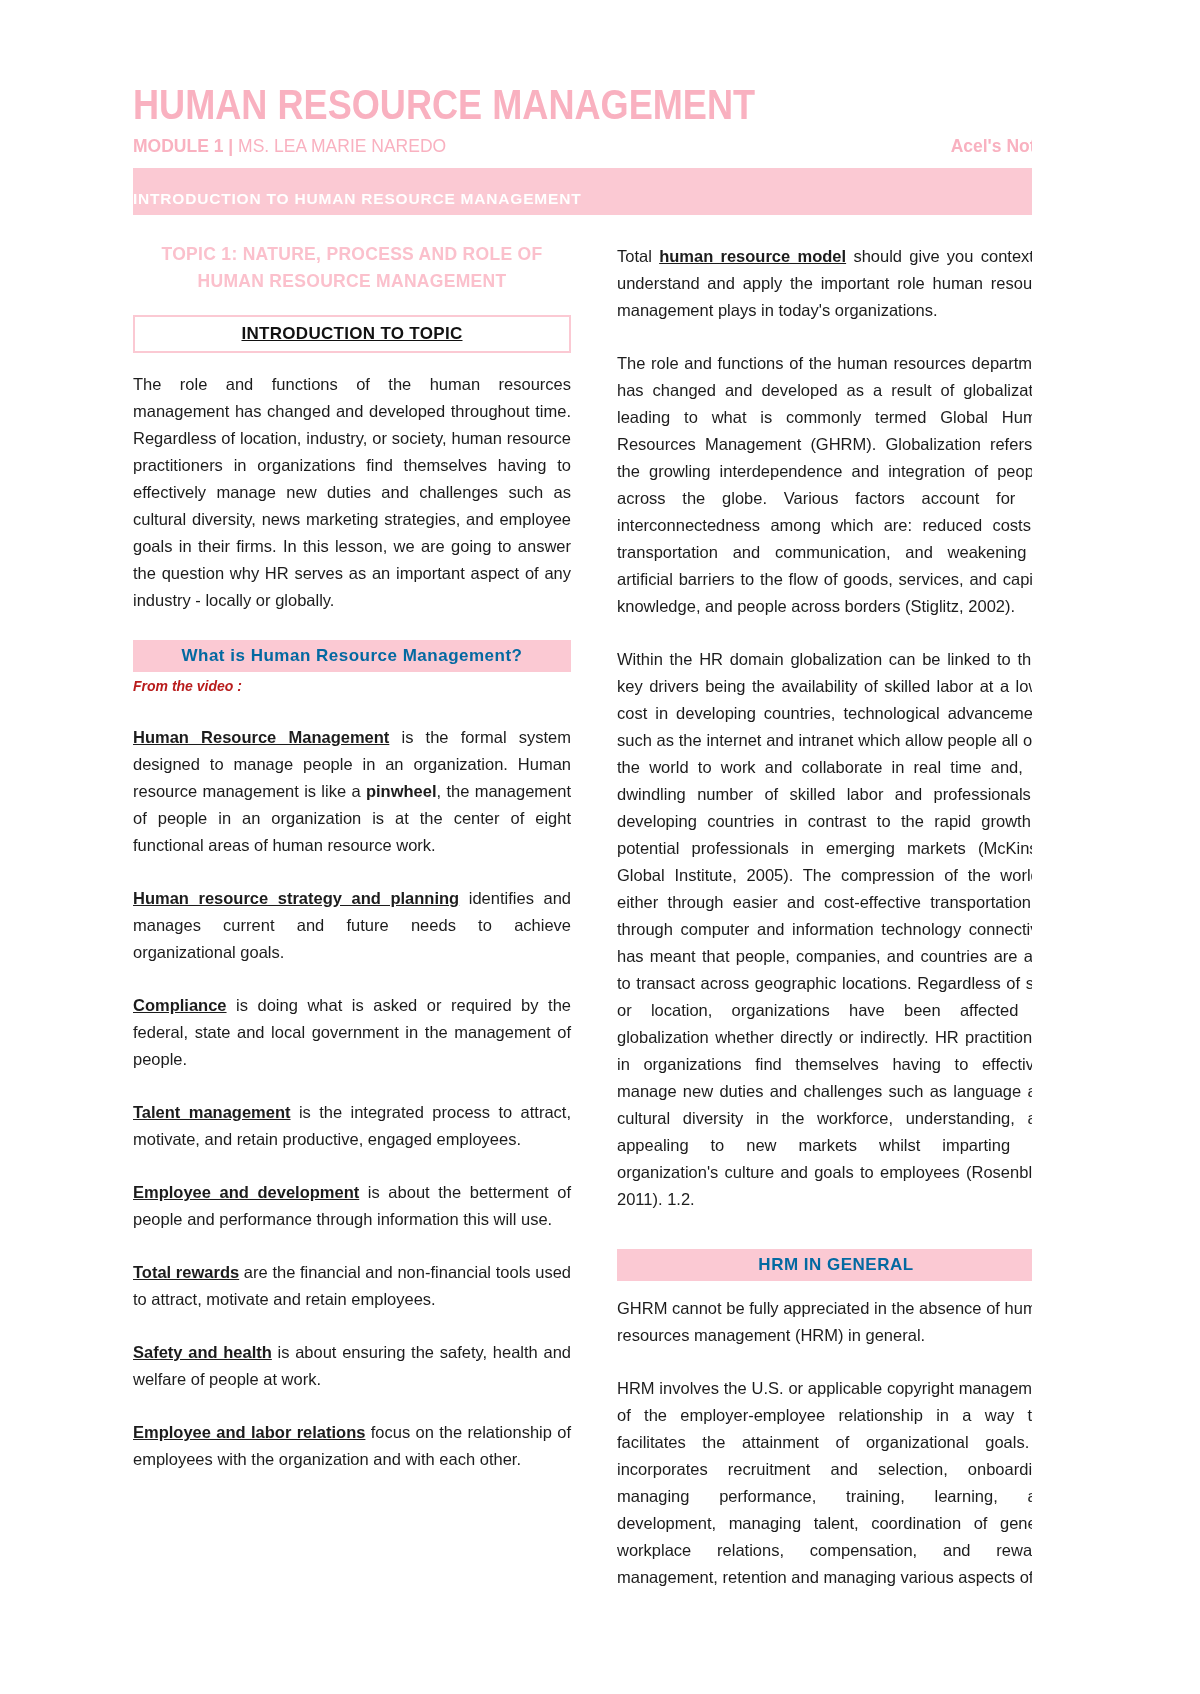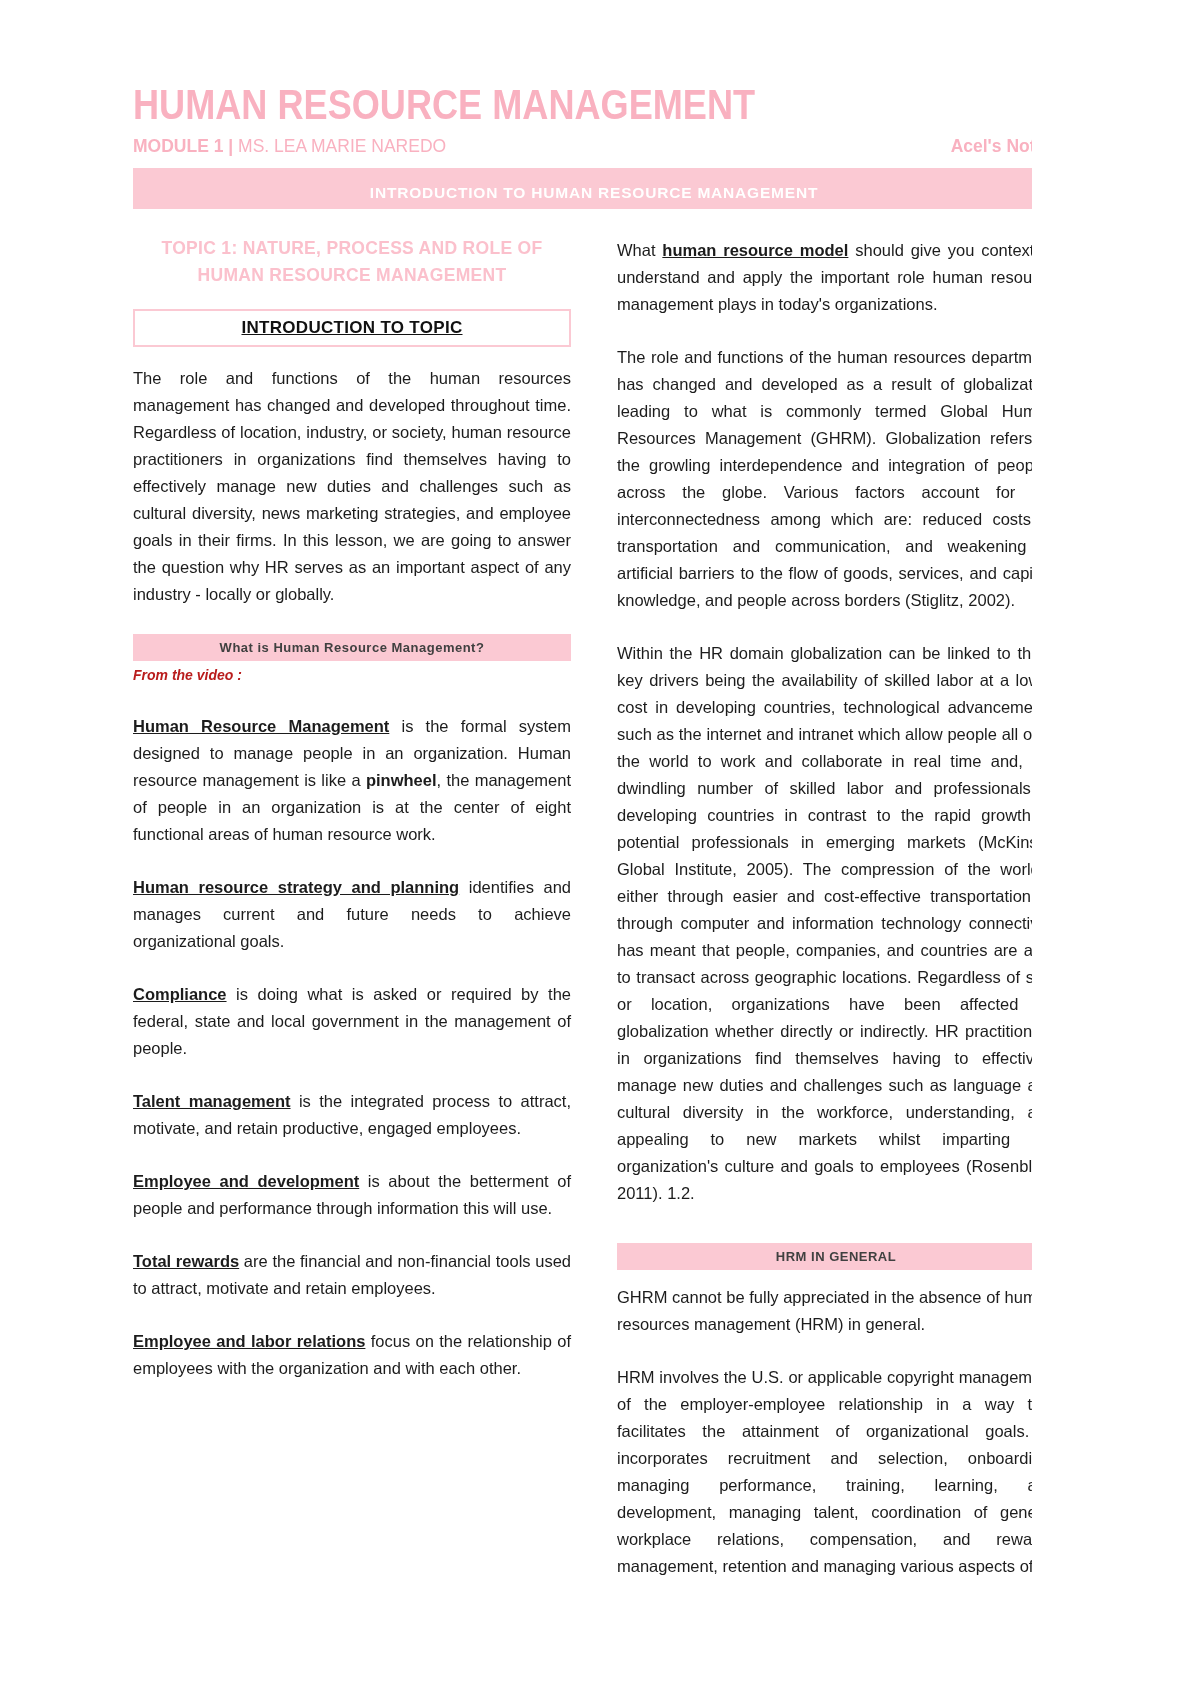--- a/index.html
+++ b/index.html
@@ -22,22 +22,22 @@
   }
   .module-row {
     display:flex; justify-content:space-between; align-items:baseline;
     margin-top:9px; font-size:17.5px; color:#f9b1c0;gap:36px;
   }
   .module-left .bold-part { font-weight:bold; }
   .module-left .light-part { font-weight:normal; }
   .notes-label { font-weight:bold;text-align:center; }
   .intro-banner {
     margin-top:11px; background:#fbc9d3; color:#ffffff;
-    font-weight:bold; text-align:center; font-size:15.5px;
-    letter-spacing:0.8px; padding:16px 0 7px 0;
+    font-weight:bold; text-align:left; font-size:15.5px;
+    letter-spacing:0.8px; padding:22px 0 7px 0;
   }
 
   
   .columns { display:flex; gap:46px; margin-top:26px; }
   .col { flex:1; min-width:0; }
 
   .topic-title {
     color:#fbc0cc; font-weight:bold; text-align:center;
     font-size:17.5px; line-height:27px; letter-spacing:0.3px;
     margin:0 0 20px 0;
@@ -50,22 +50,22 @@
   .intro-box span { text-decoration:underline; letter-spacing:0.3px; }
 
   .para {
     font-size:16.5px; line-height:27px; text-align:justify;
     margin:0 0 26px 0; color:#1c1c1c;
   }
   .lead { font-weight:bold; text-decoration:underline; }
   .inline-bold { font-weight:bold; }
 
   .pink-banner {
-    background:#fbc9d3; color:#404040; font-weight:bold;
-    text-align:center; font-size:13px; letter-spacing:0.5px;
+    background:#fbc9d3; color:#0369a1; font-weight:bold;
+    text-align:center; font-size:17px; letter-spacing:0.5px;
     padding:6px 0; margin:36px 0 6px 0;
   }
   .pink-banner.first { margin-top:10px; }
   .from-video {
     font-weight:bold; font-style:italic; font-size:14px;
     margin:4px 0 30px 0; color:#b91c1c;
   }
   .spacer-top { margin-top:2px; }
 </style>
 </head>
@@ -110,27 +110,30 @@
         <p class="para">
           <span class="lead">Talent management</span><span> is the integrated process to attract, motivate, and retain productive, engaged employees.</span>
         </p>
         <p class="para">
           <span class="lead">Employee and development</span><span> is about the betterment of people and performance through information this will use.</span>
         </p>
         <p class="para">
           <span class="lead">Total rewards</span><span> are the financial and non-financial tools used to attract, motivate and retain employees.</span>
         </p>
         <p class="para">
+          <span class="lead">Safety and health</span><span> is about ensuring the safety, health and welfare of people at work.</span>
+        </p>
+        <p class="para">
           <span class="lead">Employee and labor relations</span><span> focus on the relationship of employees with the organization and with each other.</span>
         </p>
       </div>
 
       <div class="col spacer-top">
         <p class="para">
-          <span>What </span><span class="lead">human resource model</span><span> should give you context to understand and apply the important role human resource management plays in today's organizations.</span>
+          <span>Total </span><span class="lead">human resource model</span><span> should give you context to understand and apply the important role human resource management plays in today's organizations.</span>
         </p>
 
         <p class="para">The role and functions of the human resources department has changed and developed as a result of globalization leading to what is commonly termed Global Human Resources Management (GHRM). Globalization refers to the growling interdependence and integration of peoples across the globe. Various factors account for the interconnectedness among which are: reduced costs of transportation and communication, and weakening of artificial barriers to the flow of goods, services, and capital, knowledge, and people across borders (Stiglitz, 2002).</p>
 
         <p class="para">Within the HR domain globalization can be linked to three key drivers being the availability of skilled labor at a lower cost in developing countries, technological advancements such as the internet and intranet which allow people all over the world to work and collaborate in real time and, the dwindling number of skilled labor and professionals in developing countries in contrast to the rapid growth of potential professionals in emerging markets (McKinsey Global Institute, 2005). The compression of the world - either through easier and cost-effective transportation or through computer and information technology connectivity has meant that people, companies, and countries are able to transact across geographic locations. Regardless of size or location, organizations have been affected by globalization whether directly or indirectly. HR practitioners in organizations find themselves having to effectively manage new duties and challenges such as language and cultural diversity in the workforce, understanding, and appealing to new markets whilst imparting the organization's culture and goals to employees (Rosenblatt, 2011). 1.2.</p>
 
         <div class="pink-banner">HRM IN GENERAL</div>
 
         <p class="para" style="margin-top:14px;">GHRM cannot be fully appreciated in the absence of human resources management (HRM) in general.</p>
 

